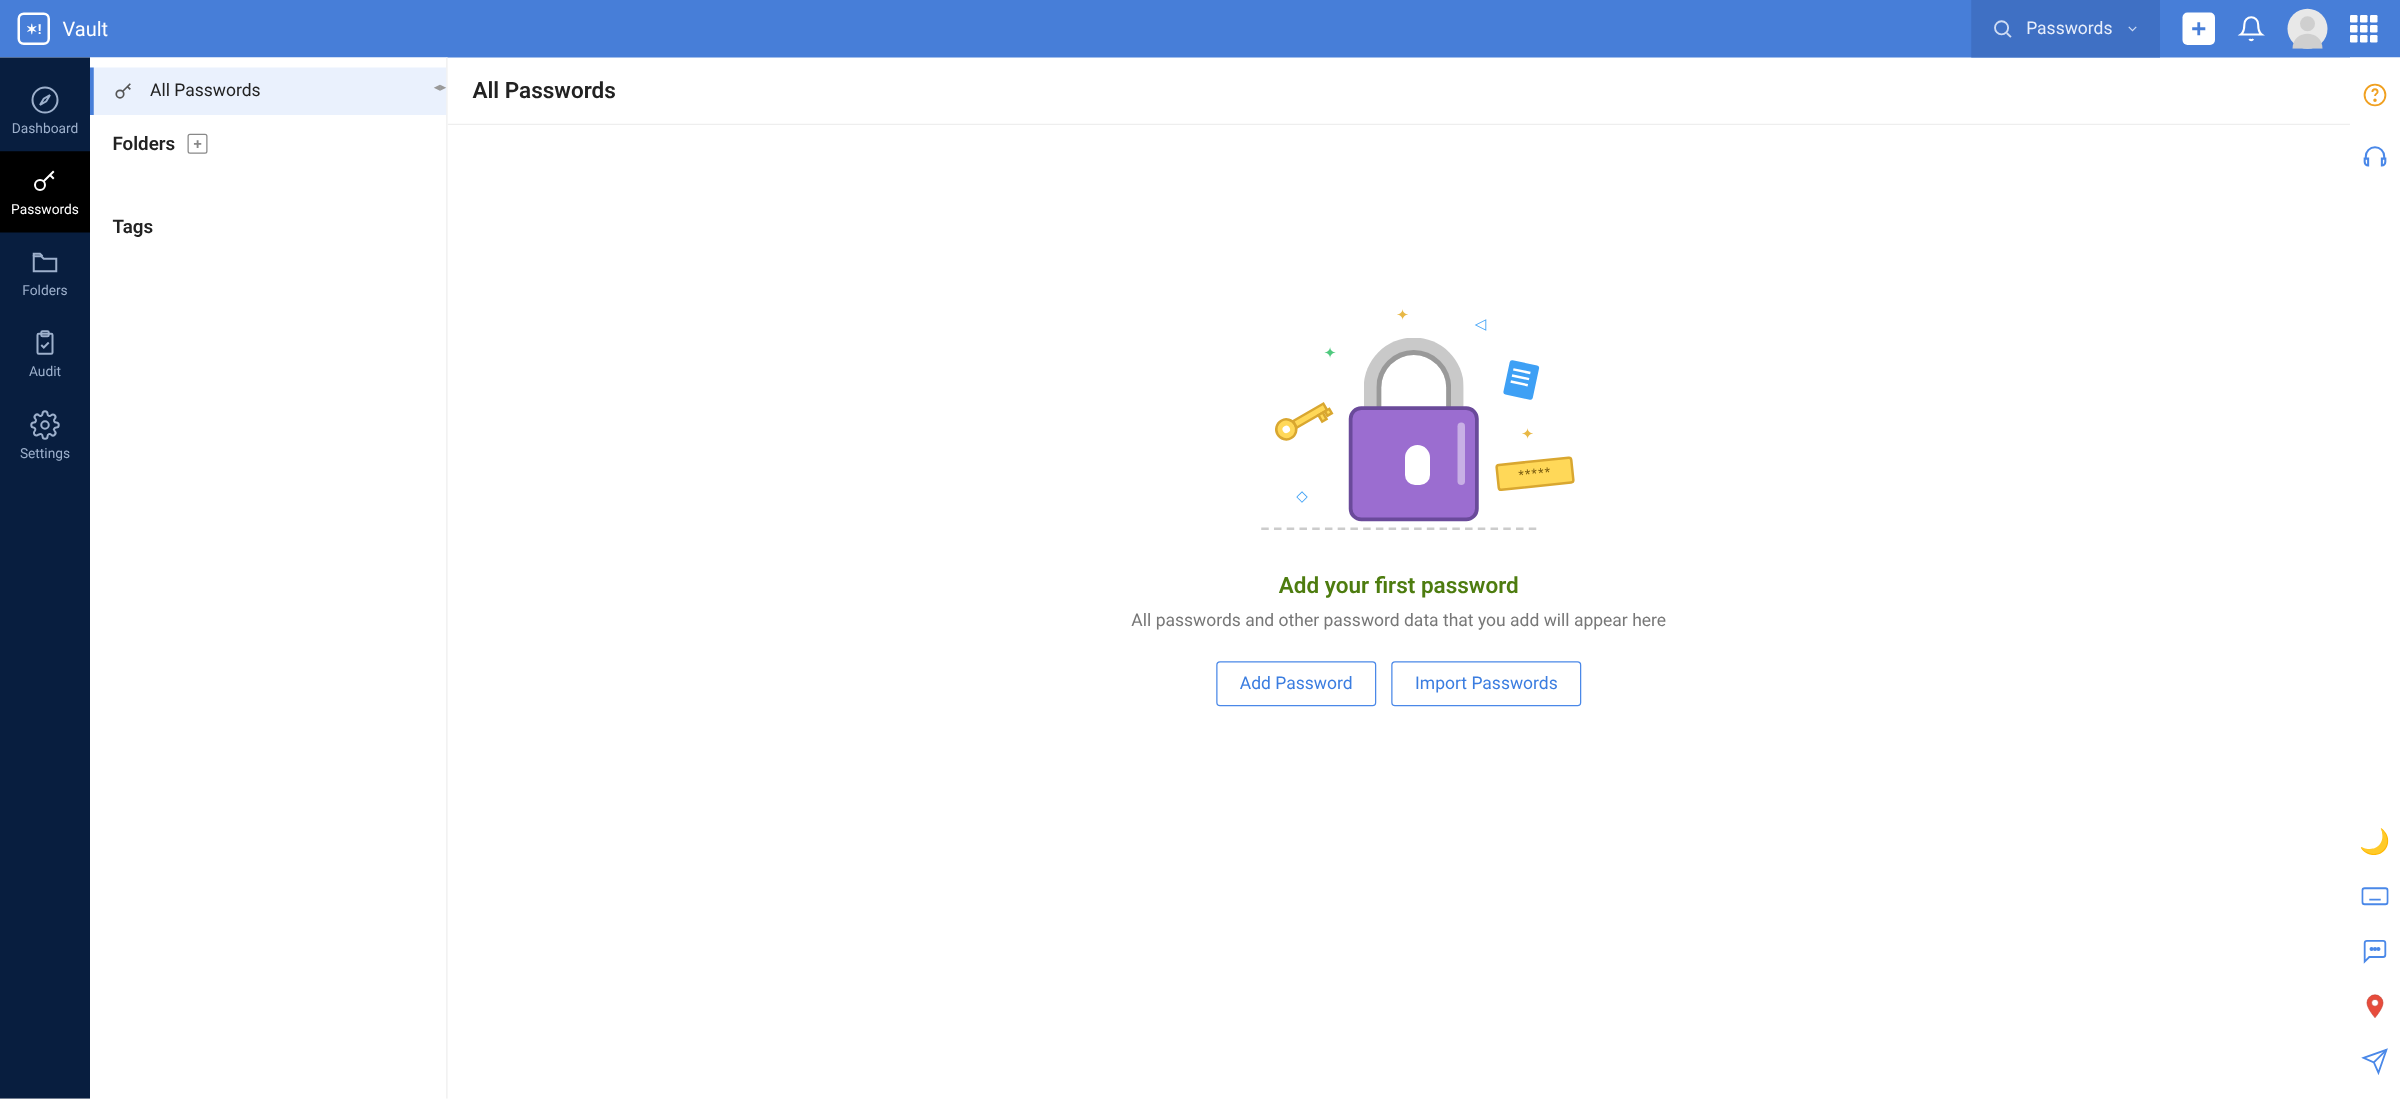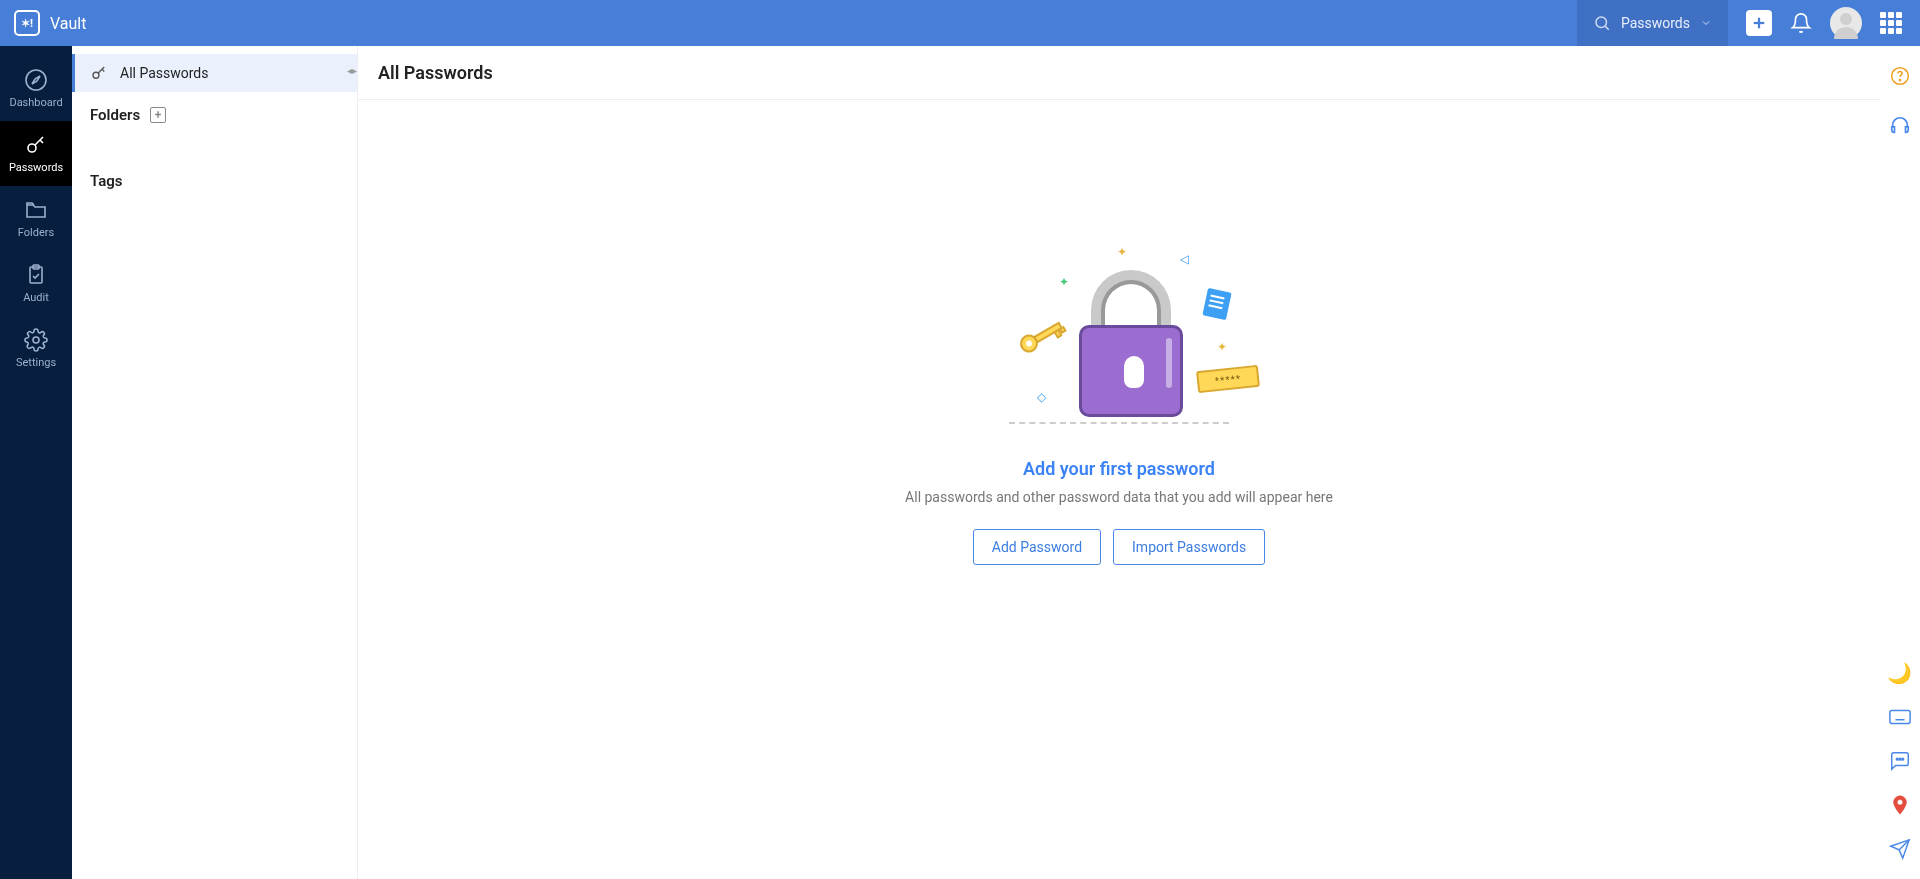--- a/index.html
+++ b/index.html
@@ -46,21 +46,21 @@
 .lock-shine{position:absolute;right:8px;top:10px;width:6px;height:50px;background:rgba(255,255,255,0.45);border-radius:3px}
 .lock-hole{position:absolute;left:42px;top:28px;width:20px;height:32px;background:#fff;border-radius:10px 10px 8px 8px}
 .lock-shackle{position:absolute;left:102px;top:40px;width:80px;height:80px;border:14px solid #c9c9c9;border-bottom:none;border-radius:50px 50px 0 0}
 .lock-shackle::after{content:"";position:absolute;inset:-4px;border:4px solid #999;border-bottom:none;border-radius:50px 50px 0 0}
 .key-ic{position:absolute;left:28px;top:92px;transform:rotate(-30deg)}
 .note-ic{position:absolute;right:20px;top:60px;width:24px;height:28px;background:#3ea0f5;border-radius:2px;transform:rotate(12deg)}
 .note-ic::before{content:"";position:absolute;left:4px;top:6px;width:14px;height:2px;background:#fff;box-shadow:0 5px 0 #fff,0 10px 0 #fff}
 .pw-strip{position:absolute;right:-10px;top:138px;width:62px;height:22px;background:#ffd858;border:2px solid #d9a730;border-radius:3px;transform:rotate(-6deg);display:flex;align-items:center;justify-content:center;font-size:10px;color:#7a5c10;letter-spacing:1px}
 .spark{position:absolute;font-size:12px}
 .shadow-line{position:absolute;left:20px;bottom:6px;width:220px;border-top:2px dashed #ccc}
-.empty-title{font-size:18px;font-weight:600;color:#3b82f6;margin-bottom:10px}
+.empty-title{font-size:18px;font-weight:600;color:#4d7c0f;margin-bottom:10px}
 .empty-sub{font-size:14px;color:#777;margin-bottom:24px}
 .empty-actions{display:flex;gap:12px}
 .btn-outline{padding:9px 18px;border:1px solid #4a88e8;background:#fff;color:#3b7de0;font-size:14px;border-radius:3px;cursor:pointer}
 
 .rightrail{width:40px;background:#fff;display:flex;flex-direction:column;align-items:center;padding-top:18px;gap:26px}
 .rr-item{width:24px;height:24px;cursor:pointer;display:flex;align-items:center;justify-content:center}
 .rr-spacer{flex:1}
 .rr-bottom{display:flex;flex-direction:column;gap:20px;padding-bottom:18px;align-items:center}
 </style>
 </head>

